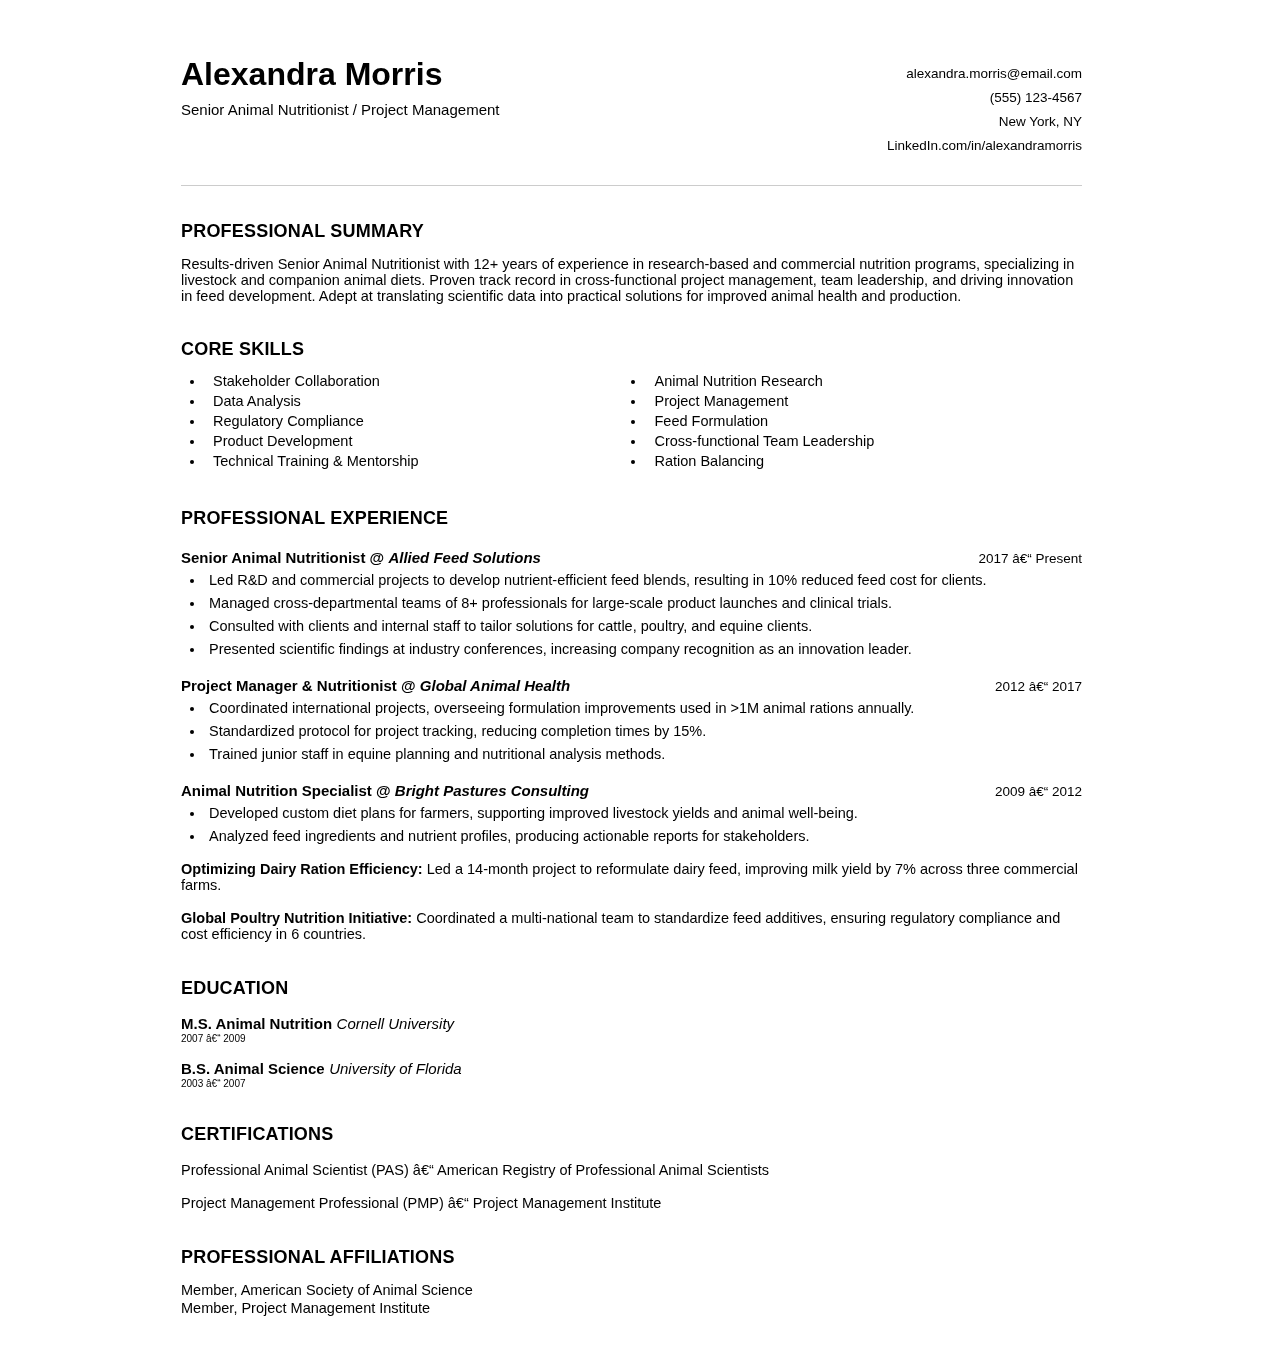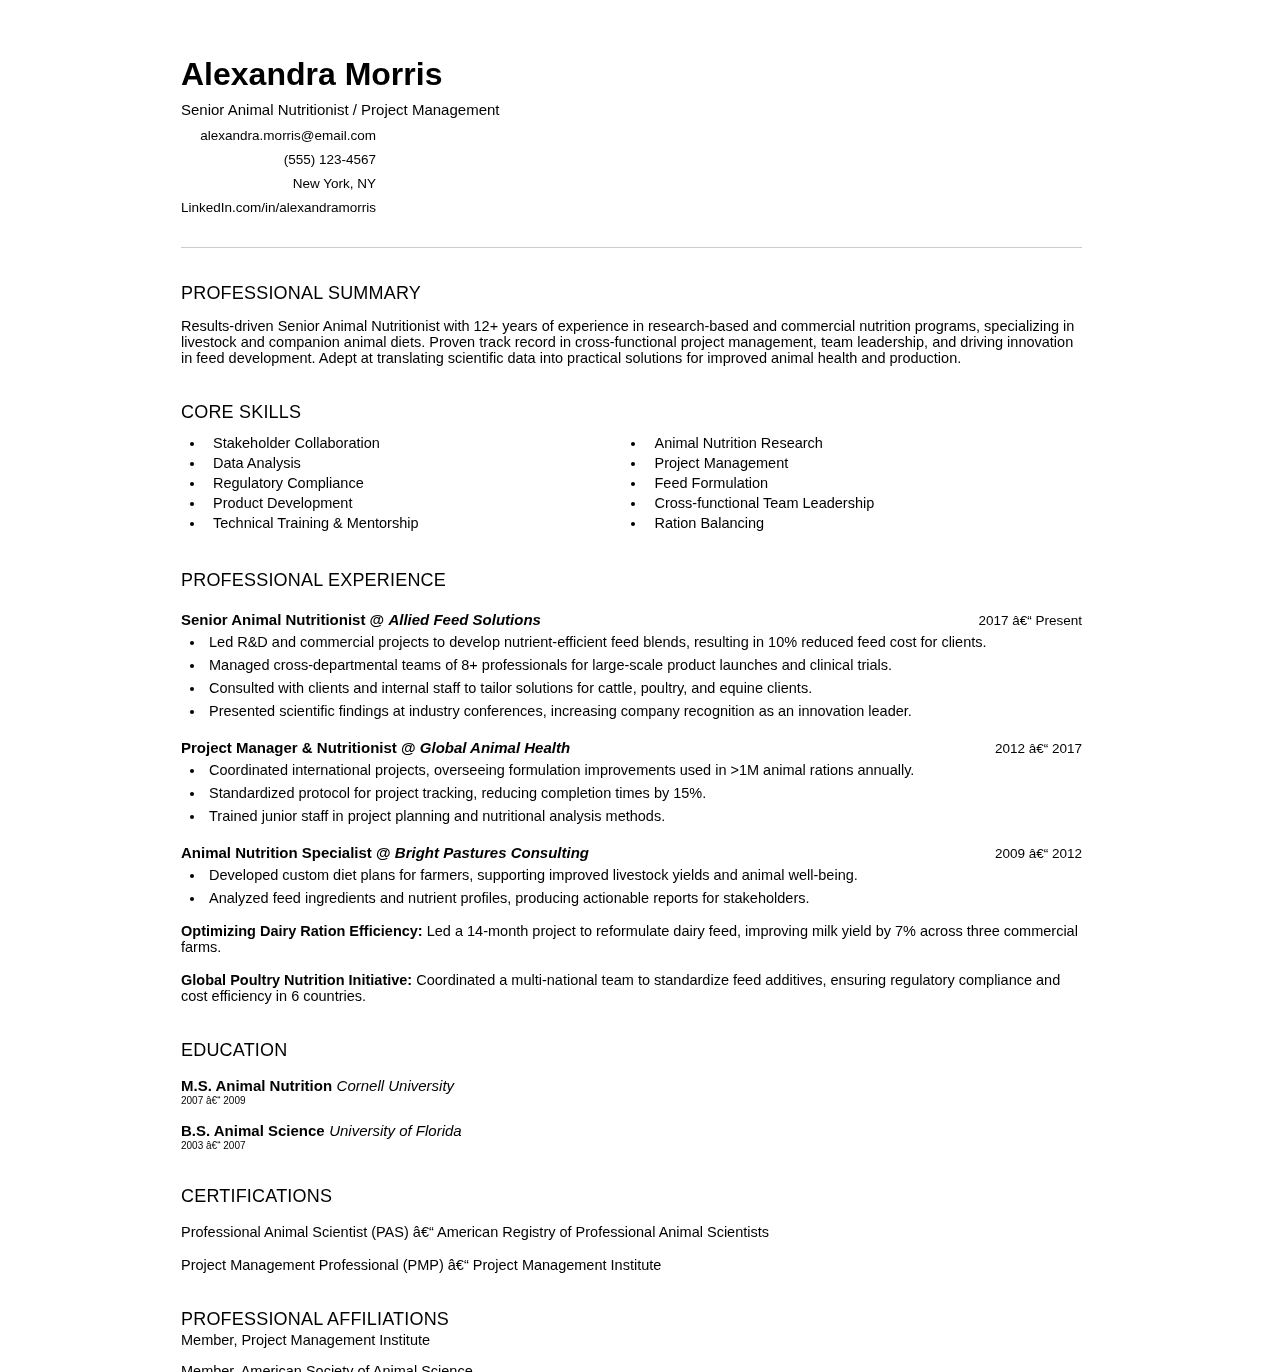--- a/index.html
+++ b/index.html
@@ -14,21 +14,20 @@
     width: 901px;
     margin: 0 auto;
     padding: 57px 0 70px 0;
   }
 
   
   .header {
     display: flex;
     justify-content: space-between;
     align-items: flex-start;
-    flex-direction: column;
   }
   .name {
     margin: 0 0 9px 0;
     font-size: 32px;
     font-weight: bold;
     line-height: 1.1;
   }
   .subtitle {
     font-size: 15px;
     line-height: 1.2;
@@ -43,21 +42,21 @@
     border: none;
     border-top: 1px solid #cccccc;
     margin: 27px 0 0 0;
     height: 0;
   }
 
   
   .section-heading {
     margin: 35px 0 0 0;
     font-size: 18px;
-    font-weight: normal;
+    font-weight: bold;
     line-height: 1.2;
     letter-spacing: 0.2px;
   }
   .summary-text {
     margin: 13px 0 0 0;
     font-size: 14.5px;
     line-height: 16.3px;
   }
 
   
@@ -217,21 +216,21 @@
       <div class="job-header">
         <div class="job-title">
           <span>Project Manager &amp; Nutritionist @</span>
           <span class="job-company">Global Animal Health</span>
         </div>
         <div class="job-dates">2012 â€“ 2017</div>
       </div>
       <ul class="job-bullets">
         <li>Coordinated international projects, overseeing formulation improvements used in &gt;1M animal rations annually.</li>
         <li>Standardized protocol for project tracking, reducing completion times by 15%.</li>
-        <li>Trained junior staff in project planning and nutritional analysis methods.</li>
+        <li>Trained junior staff in equine planning and nutritional analysis methods.</li>
       </ul>
     </article>
 
     <article class="job">
       <div class="job-header">
         <div class="job-title">
           <span>Animal Nutrition Specialist @</span>
           <span class="job-company">Bright Pastures Consulting</span>
         </div>
         <div class="job-dates">2009 â€“ 2012</div>
@@ -273,17 +272,17 @@
   </section>
 
   <section>
     <h2 class="section-heading">CERTIFICATIONS</h2>
     <p class="cert-item">Professional Animal Scientist (PAS) â€“ American Registry of Professional Animal Scientists</p>
     <p class="cert-item">Project Management Professional (PMP) â€“ Project Management Institute</p>
   </section>
 
   <section>
     <h2 class="section-heading">PROFESSIONAL AFFILIATIONS</h2>
+    <p class="affil-item first">Member, American Society of Animal Science</p>
     <p class="affil-item">Member, Project Management Institute</p>
-    <p class="affil-item first">Member, American Society of Animal Science</p>
   </section>
 
 </div>
 
 </body></html>

